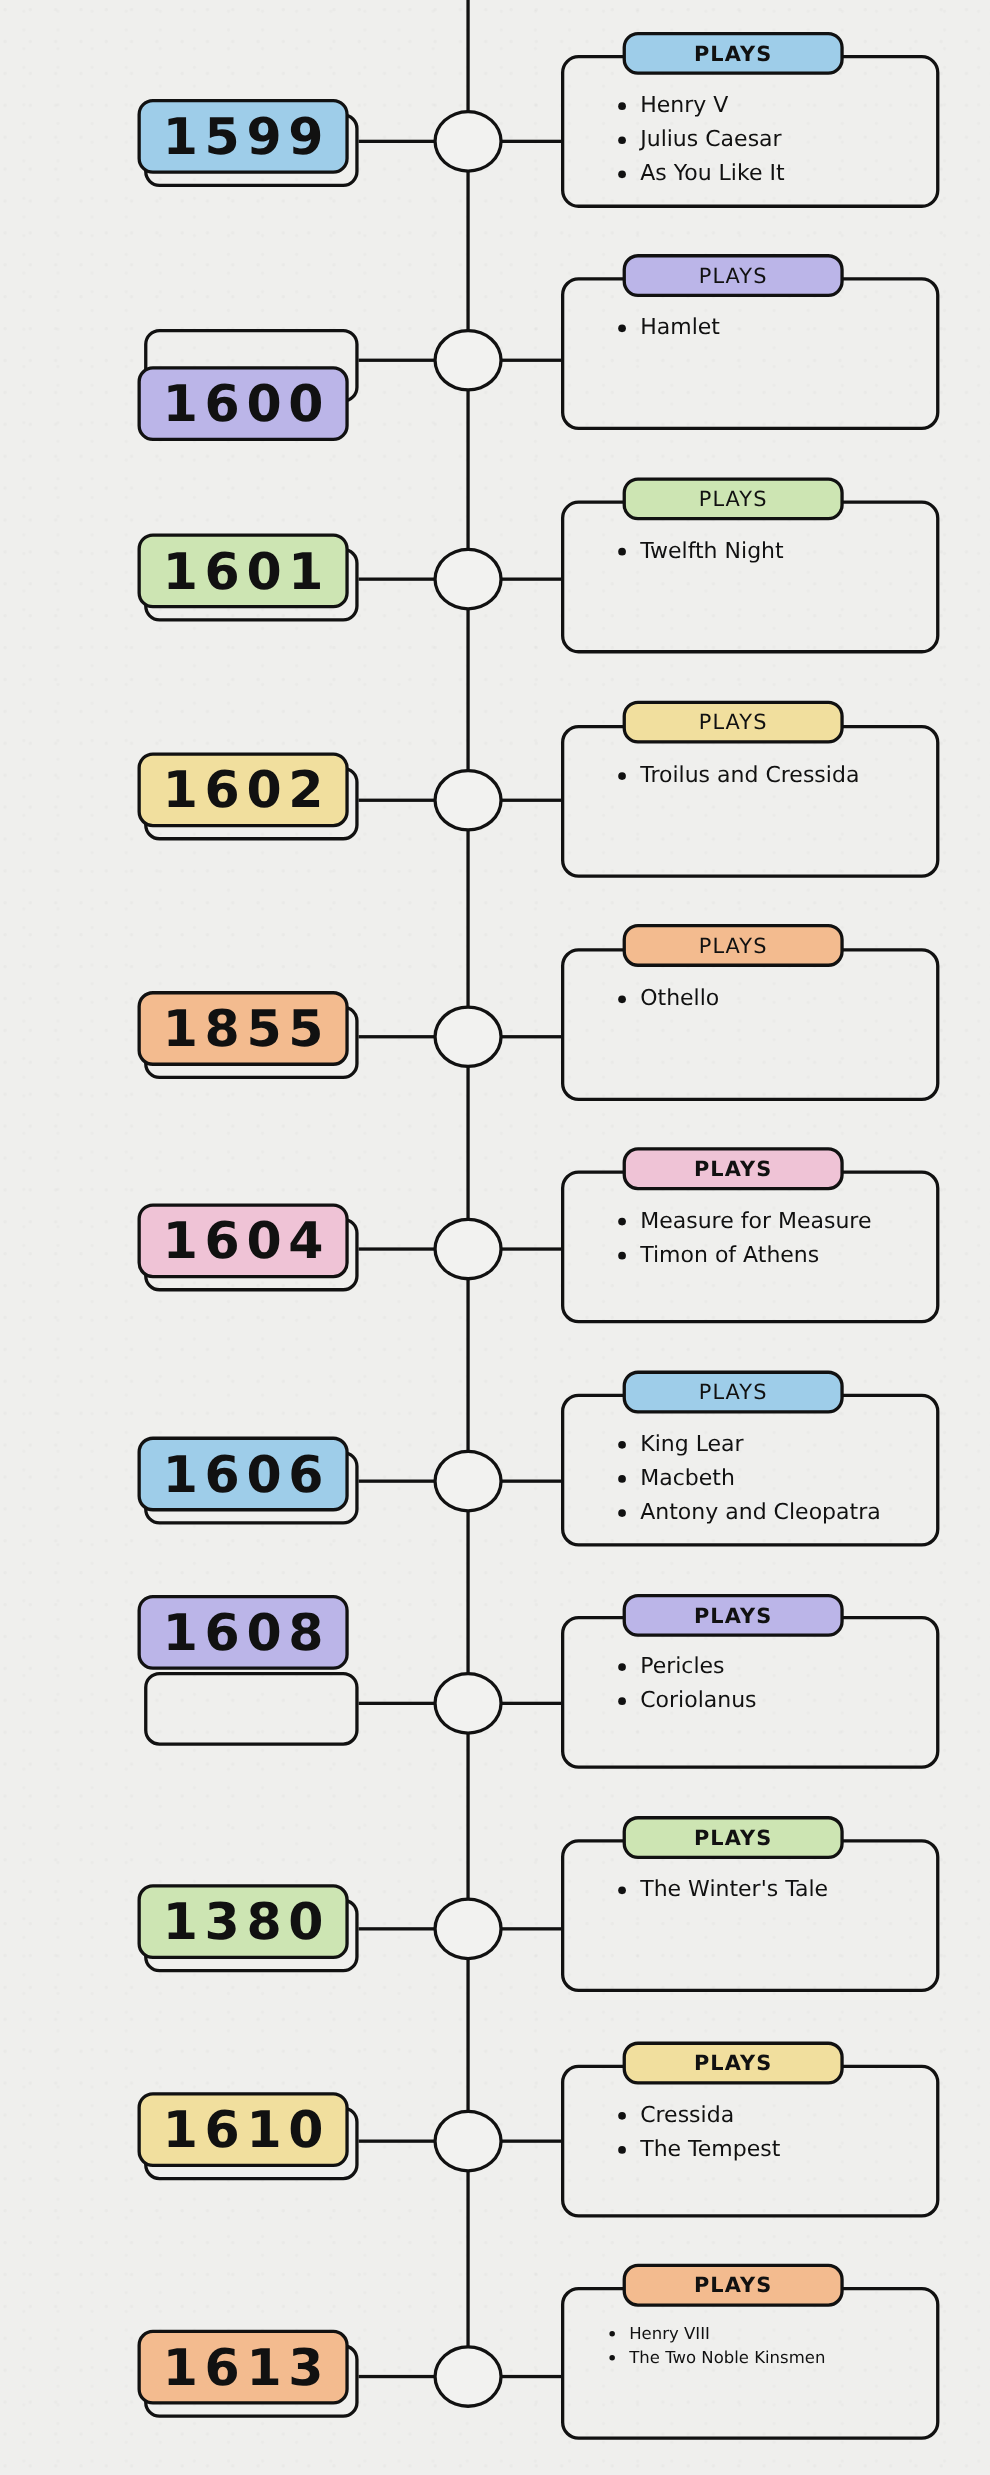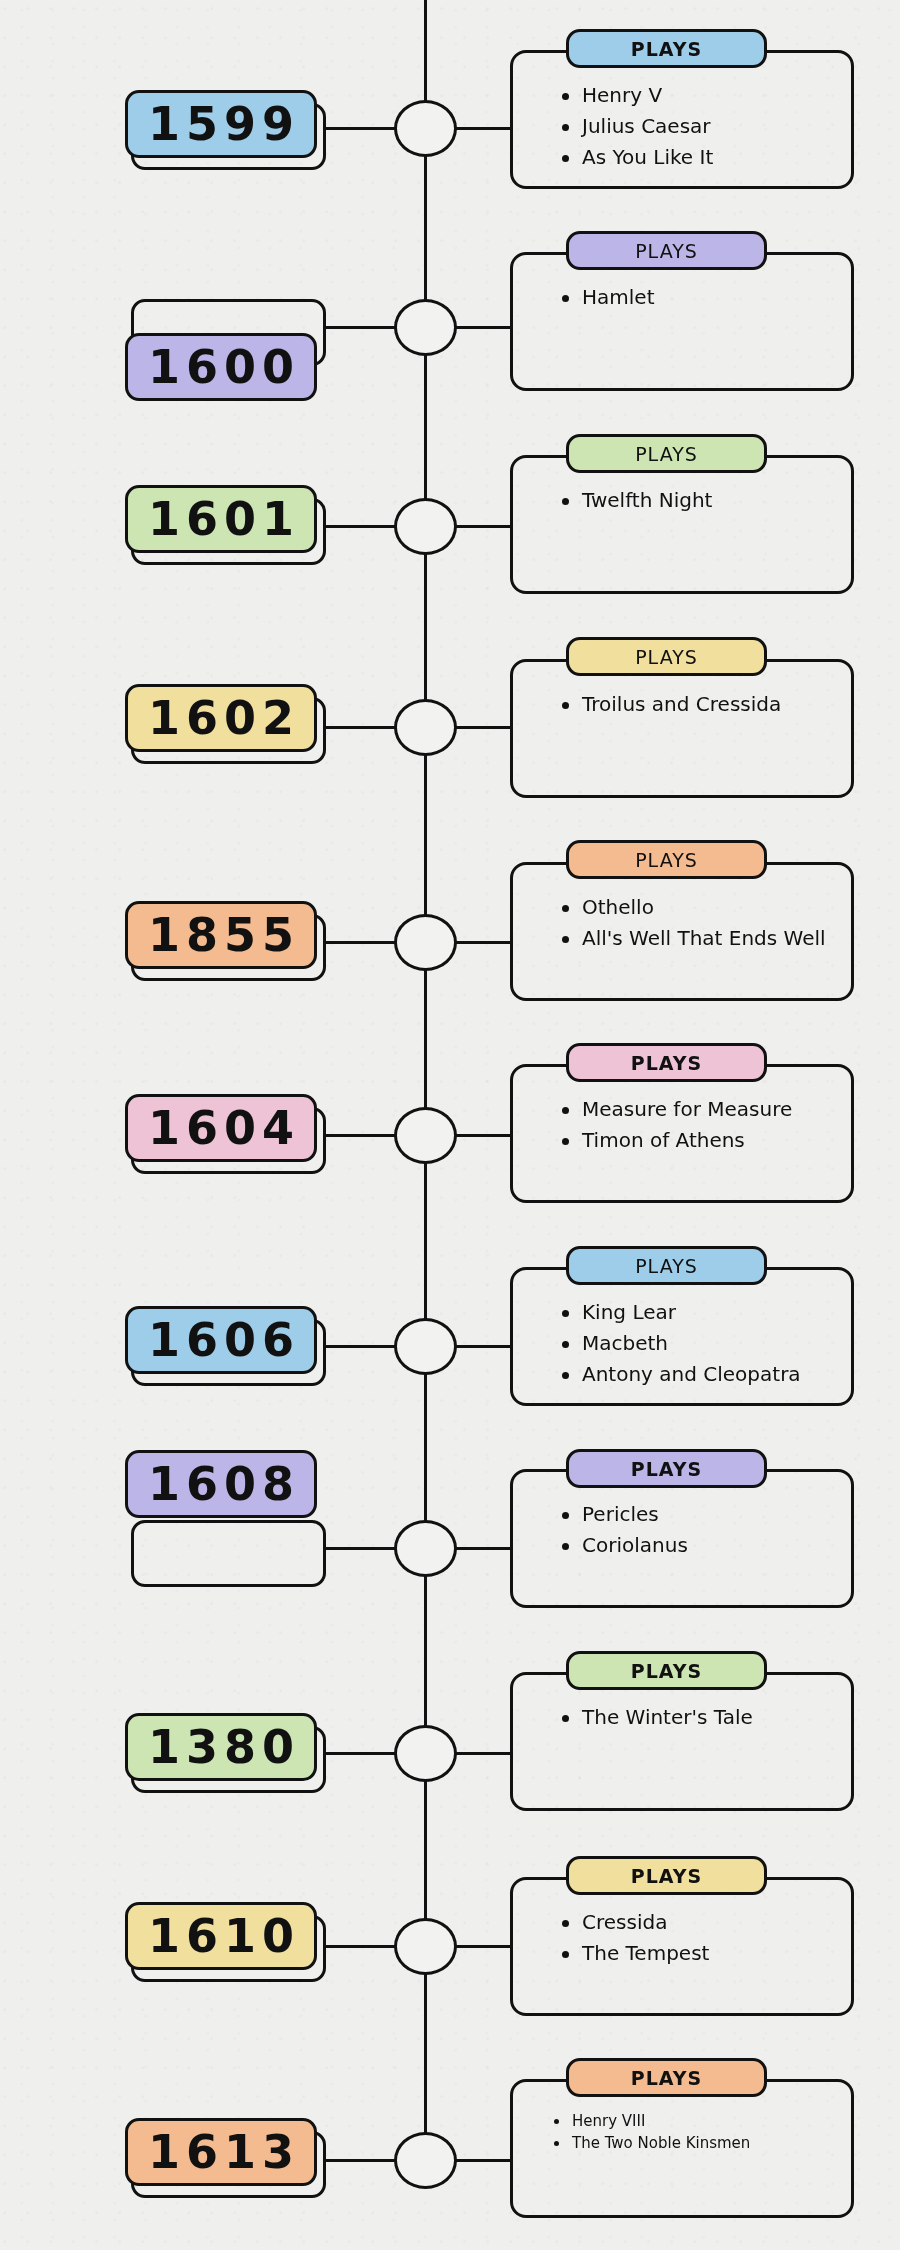--- a/index.html
+++ b/index.html
@@ -119,21 +119,20 @@
     <div class="entry" style="top: 0px;">
       <div class="year-shadow" style="top: 914px;"></div>
       <div class="year-box" style="top: 901px; background: rgb(243, 187, 143);">1855</div>
       <div class="conn" style="left: 326px; width: 70px; top: 941px;"></div>
       <div class="conn" style="left: 455px; width: 57px; top: 941px;"></div>
       <div class="node" style="top: 914px;"></div>
       <div class="card" style="top: 862px;"></div>
       <div class="tag" style="top: 840px; background: rgb(243, 187, 143);">PLAYS</div>
       <ul class="plays" style="top: 892px;">
         <li>Othello</li>
-        <li>All's Well That Ends Well</li>
       </ul>
     </div>
     <div class="entry" style="top: 0px;">
       <div class="year-shadow" style="top: 1107px;"></div>
       <div class="year-box" style="top: 1094px; background: rgb(239, 195, 214);">1604</div>
       <div class="conn" style="left: 326px; width: 70px; top: 1134px;"></div>
       <div class="conn" style="left: 455px; width: 57px; top: 1134px;"></div>
       <div class="node" style="top: 1107px;"></div>
       <div class="card" style="top: 1064px;"></div>
       <div class="tag bold" style="top: 1043px; background: rgb(239, 195, 214);">PLAYS</div>

